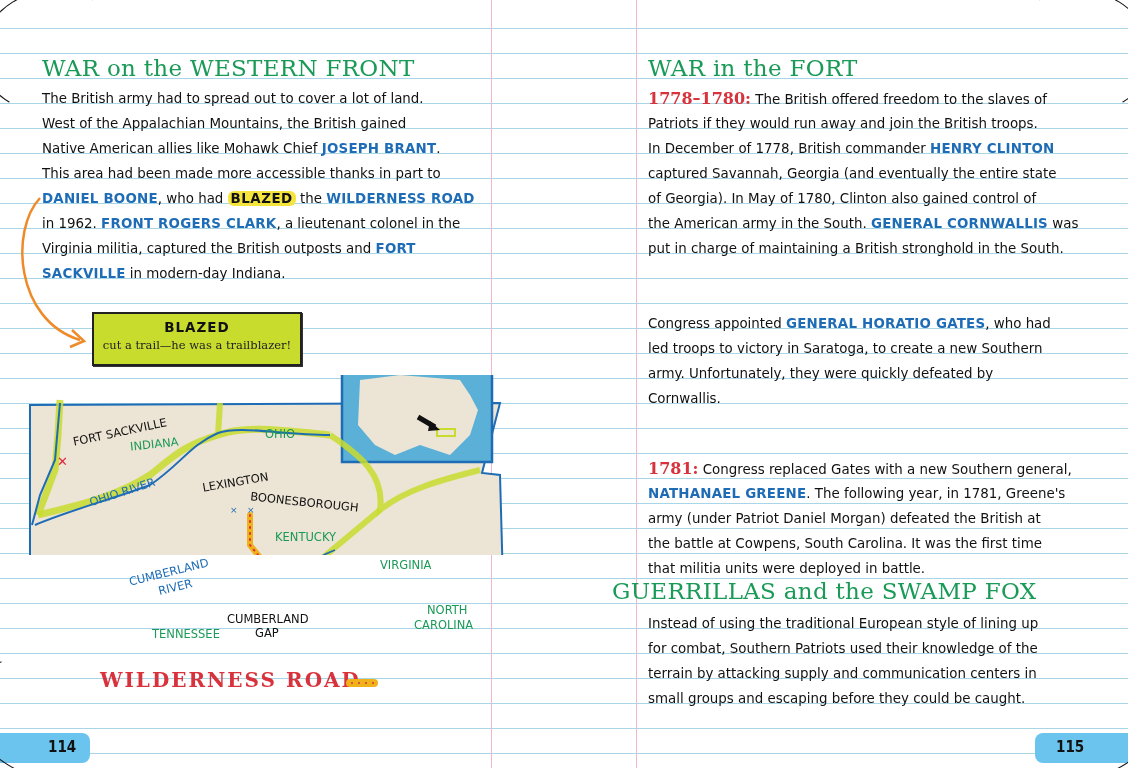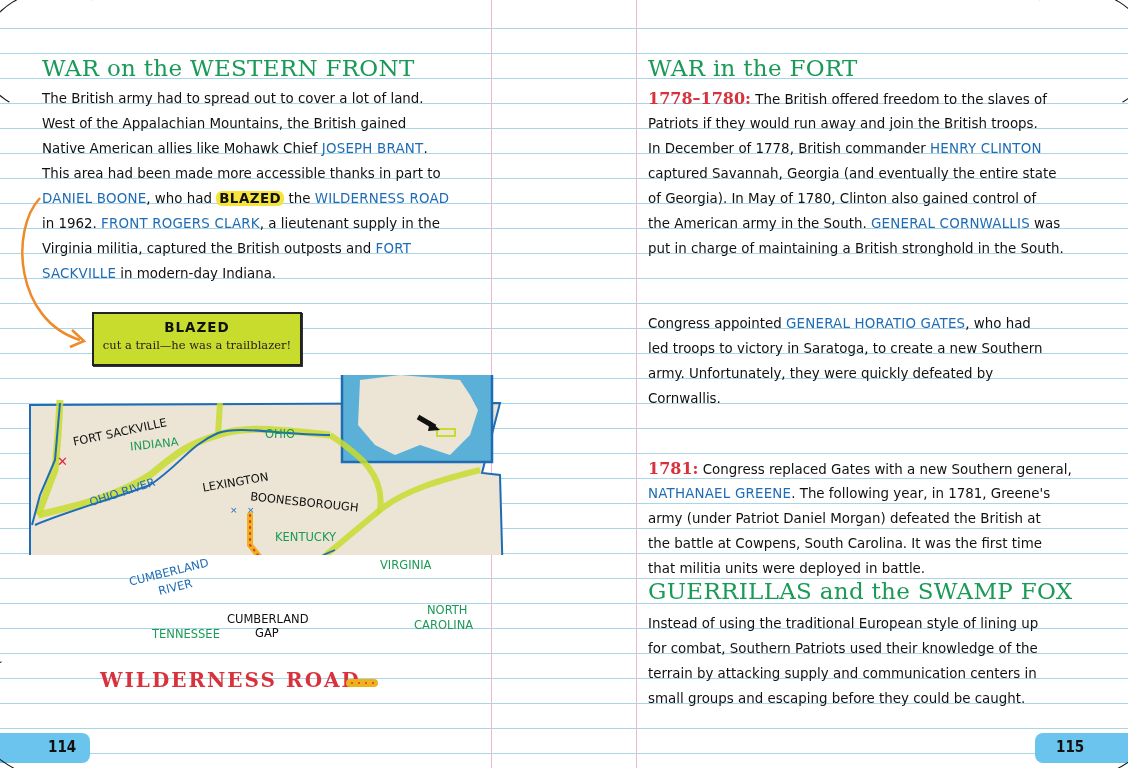--- a/index.html
+++ b/index.html
@@ -20,21 +20,21 @@
   .page { position: absolute; top: 0; }
   .h-title {
     position: absolute; font-family: "DejaVu Serif", serif; color: #1a9a57;
     font-size: 23px; letter-spacing: 0.3px; white-space: nowrap; margin: 0; font-weight: normal;
   }
   .body-text {
     position: absolute; font-family: "DejaVu Sans", sans-serif; font-size: 13.4px;
     color: #111; line-height: 25px; margin: 0;
   }
   .line { display: block; white-space: nowrap; height: 25px; }
-  .blue { color: #1e6cb5; font-weight: normal; letter-spacing: 0.2px; }
+  .blue { color: #1e6cb5; font-weight: bold; letter-spacing: 0.2px; }
   .red-year { color: #d8333d; font-family: "DejaVu Serif", serif; font-weight: bold; font-size: 16px; }
   .hl { background: #f4e43c; border-radius: 6px; padding: 0 3px; font-weight: bold; letter-spacing: 0.5px; }
   .callout {
     position: absolute; left: 92px; top: 312px; width: 210px; height: 54px;
     background: #c8dc2e; border: 2px solid #222; box-sizing: border-box;
     text-align: center; box-shadow: 1px 1px 0 #333;
   }
   .callout .t { font-weight: bold; font-size: 13.5px; letter-spacing: 1px; margin-top: 5px; color: #111; }
   .callout .d { font-family: "DejaVu Serif", serif; font-size: 11.5px; color: #222; margin-top: 3px; }
   .legend {
@@ -61,21 +61,21 @@
 <div class="corner" style="left:1010px; top:-10px; width:140px; height:120px; border-color:transparent; border-top-color:#111; border-right-color:#111; transform:rotate(12deg);"></div>
 
 <div class="page">
   <h1 class="h-title" style="left:42px; top:55px;">WAR on the WESTERN FRONT</h1>
   <div class="body-text" style="left:42px; top:86px;">
       <span class="line"><span>The British army had to spread out to cover a lot of land.</span></span>
       <span class="line"><span>West of the Appalachian Mountains, the British gained</span></span>
       <span class="line"><span>Native American allies like Mohawk Chief </span><span class="blue">JOSEPH BRANT</span><span>.</span></span>
       <span class="line"><span>This area had been made more accessible thanks in part to</span></span>
       <span class="line"><span class="blue">DANIEL BOONE</span><span>, who had </span><span class="hl">BLAZED</span><span> the </span><span class="blue">WILDERNESS ROAD</span></span>
-      <span class="line"><span>in 1962. </span><span class="blue">FRONT ROGERS CLARK</span><span>, a lieutenant supply in the</span></span>
+      <span class="line"><span>in 1962. </span><span class="blue">FRONT ROGERS CLARK</span><span>, a lieutenant colonel in the</span></span>
       <span class="line"><span>Virginia militia, captured the British outposts and </span><span class="blue">FORT</span></span>
       <span class="line"><span class="blue">SACKVILLE</span><span> in modern-day Indiana.</span></span>
     </div>
 
   <svg style="position:absolute; left:10px; top:190px;" width="90" height="160">
     <path d="M 30 8 C 0 40, 5 130, 70 150" stroke="#ef8a2a" stroke-width="2.5" fill="none"></path>
     <path d="M 62 140 L 74 151 L 60 157" stroke="#ef8a2a" stroke-width="2.5" fill="none"></path>
   </svg>
 
   <div class="callout">
@@ -157,21 +157,21 @@
       <span class="line"><span>army. Unfortunately, they were quickly defeated by</span></span>
       <span class="line"><span>Cornwallis.</span></span>
     </div>
   <div class="body-text" style="left:648px; top:420px;margin-top:36px;">
       <span class="line"><span class="red-year">1781:</span><span> Congress replaced Gates with a new Southern general,</span></span>
       <span class="line"><span class="blue">NATHANAEL GREENE</span><span>. The following year, in 1781, Greene's</span></span>
       <span class="line"><span>army (under Patriot Daniel Morgan) defeated the British at</span></span>
       <span class="line"><span>the battle at Cowpens, South Carolina. It was the first time</span></span>
       <span class="line"><span>that militia units were deployed in battle.</span></span>
     </div>
-  <h1 class="h-title" style="left:648px; top:578px;">GUERRILLAS and the SWAMP FOX</h1>
+  <h1 class="h-title" style="left:612px; top:578px;">GUERRILLAS and the SWAMP FOX</h1>
   <div class="body-text" style="left:648px; top:611px;">
       <span class="line"><span>Instead of using the traditional European style of lining up</span></span>
       <span class="line"><span>for combat, Southern Patriots used their knowledge of the</span></span>
       <span class="line"><span>terrain by attacking supply and communication centers in</span></span>
       <span class="line"><span>small groups and escaping before they could be caught.</span></span>
     </div>
 
   <div class="pgnum-bg" style="left:1035px; top:733px; width:105px; height:30px;"></div>
   <div class="pgnum" style="left:1056px; top:738px;">115</div>
 </div>

